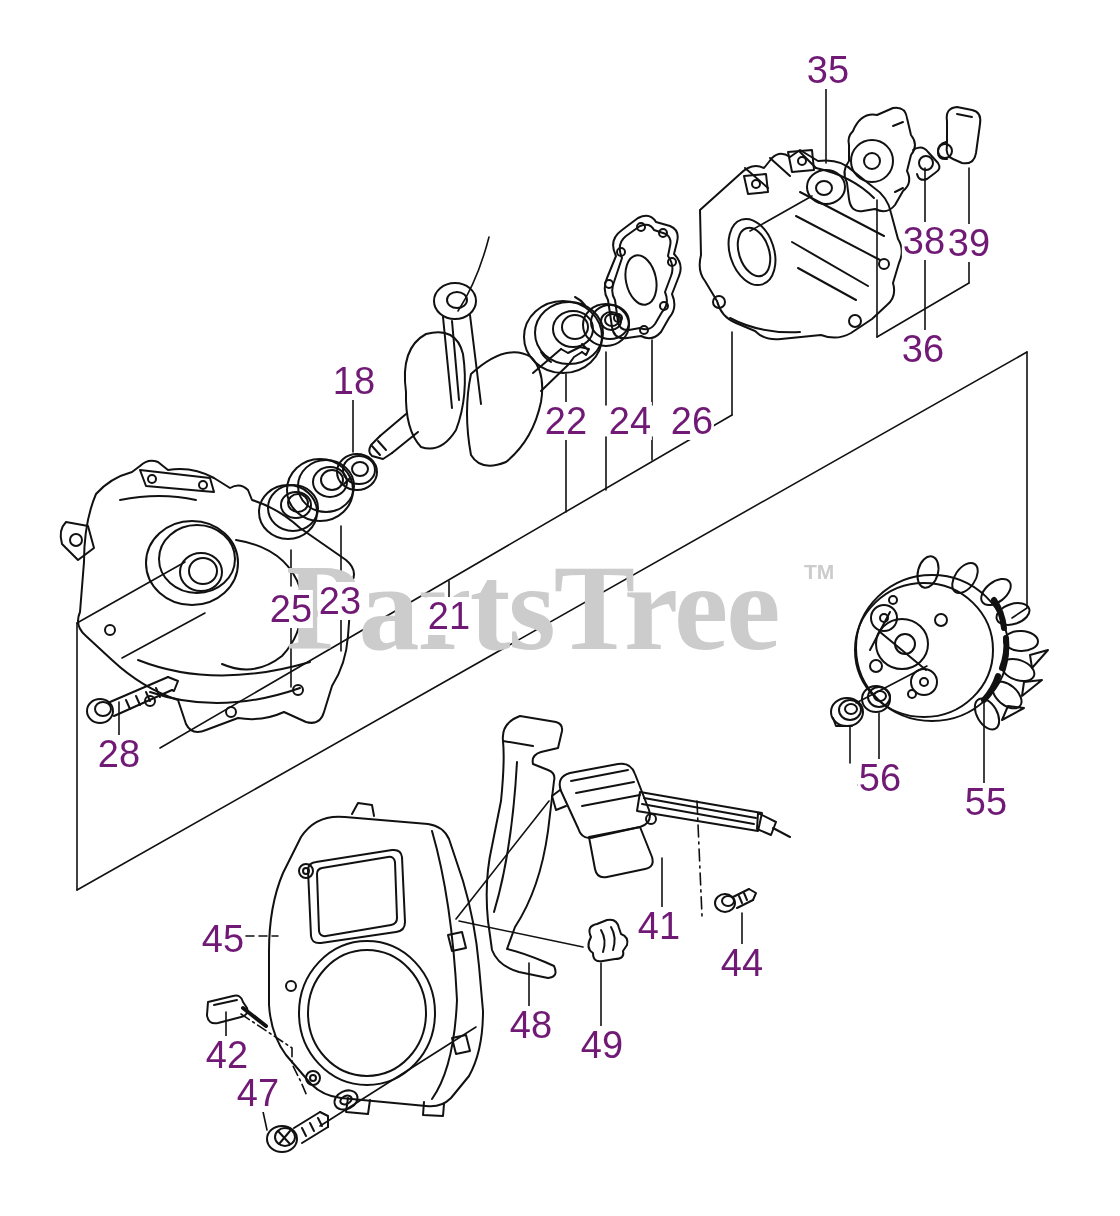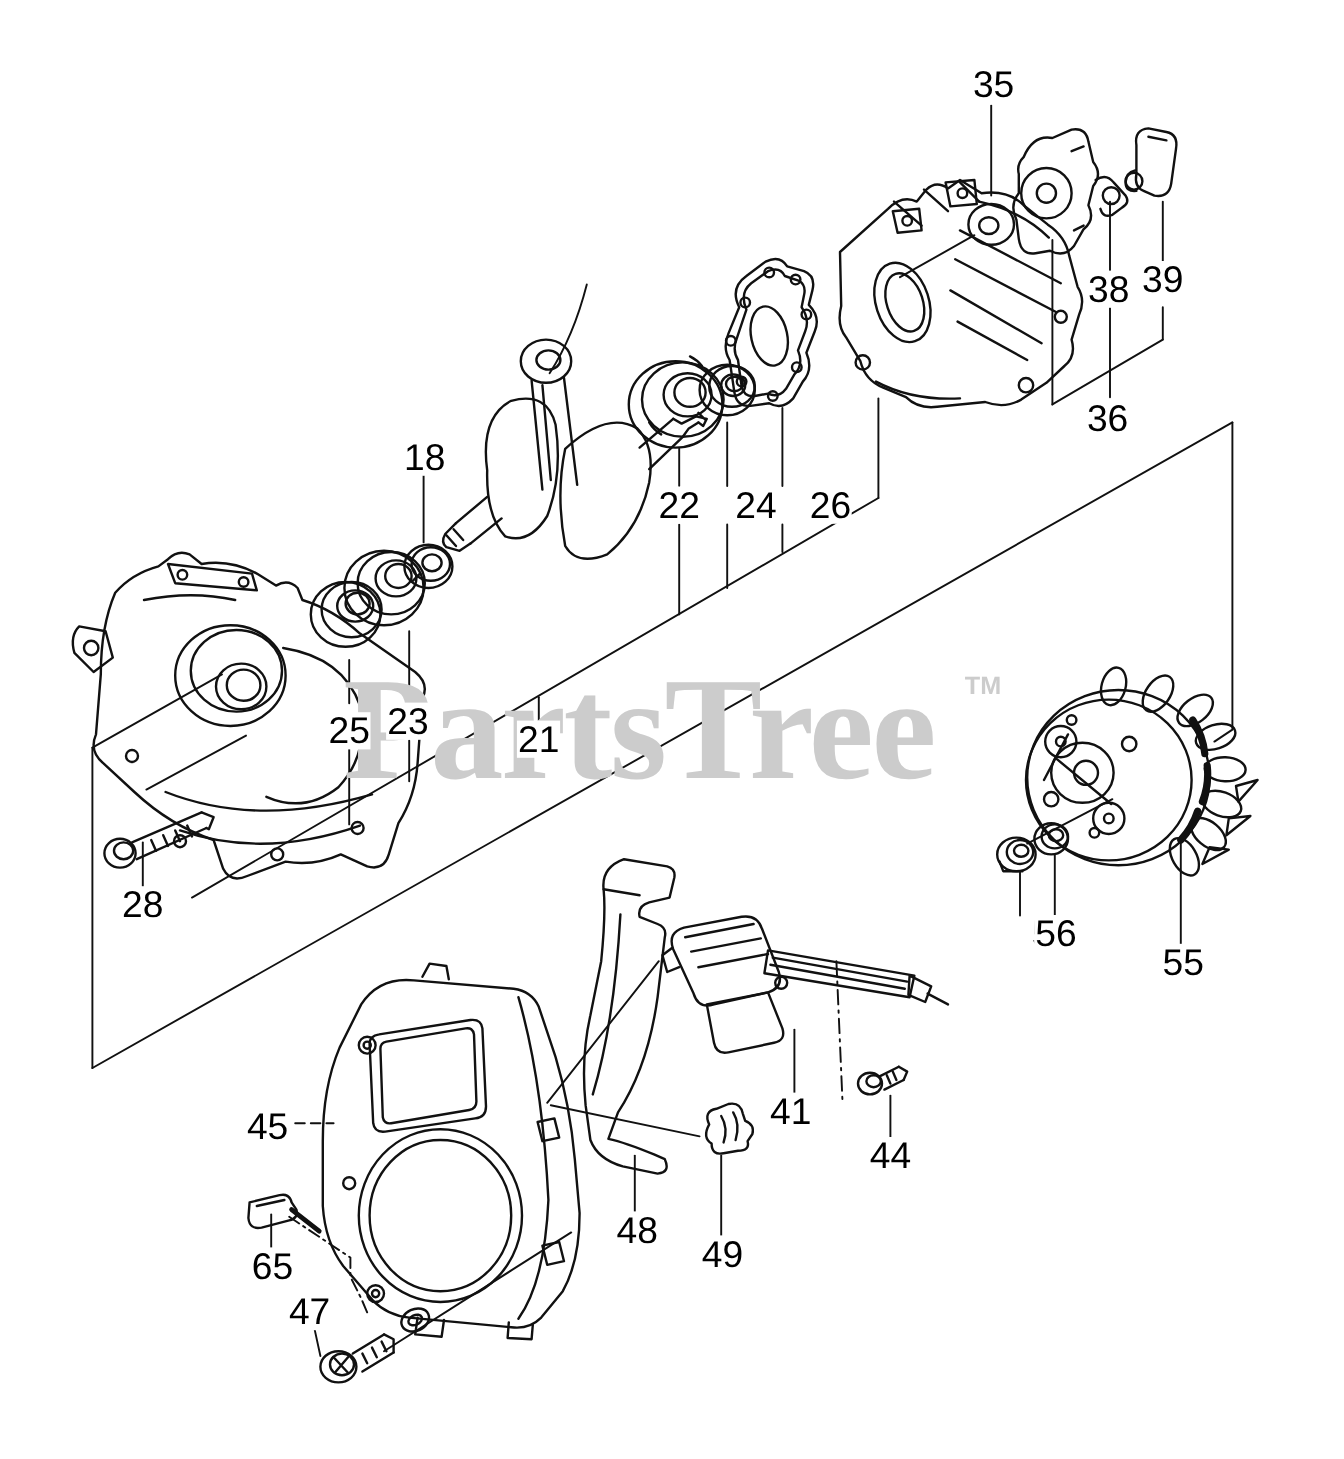--- a/index.html
+++ b/index.html
@@ -1,20 +1,20 @@
 <!DOCTYPE html>
 <html><head>
 <meta charset="utf-8">
 <style>
   html,body{margin:0;padding:0;background:#ffffff;}
   #stage{position:relative;width:1120px;height:1216px;background:#fff;overflow:hidden;
          font-family:"Liberation Sans",sans-serif;}
   svg{position:absolute;left:0;top:0;}
   .callout{position:absolute;transform:translate(-50%,-50%);
-           font-family:"Liberation Sans",sans-serif;font-size:31px;color:#000000;
+           font-family:"Liberation Sans",sans-serif;font-size:38px;color:#701a75;
            background:#fff;padding:0 1px;line-height:1;white-space:nowrap;}
   #figure-note{position:absolute;left:372px;top:194px;font-size:34px;color:#111;
                font-family:"Liberation Sans",sans-serif;}
   #watermark{position:absolute;left:286px;top:547px;font-family:"Liberation Serif",serif;
              font-weight:bold;font-size:122px;letter-spacing:-2px;line-height:1;
              user-select:none;}
   #watermark-tm{position:absolute;left:804px;top:560px;font-family:"Liberation Sans",sans-serif;
                 font-size:21px;font-weight:bold;}
 </style>
 </head>
@@ -325,35 +325,35 @@
   </g>
 </svg>
 
 <div id="watermark" style="color: rgb(204, 204, 204);">PartsTree</div>
 <div id="watermark-tm" style="color: rgb(204, 204, 204);">TM</div>
 
 
 <div>
       <div class="callout" style="left: 828px; top: 70px;">35</div>
       <div class="callout" style="left: 924px; top: 241px;">38</div>
-      <div class="callout" style="left: 969px; top: 233px;">39</div>
+      <div class="callout" style="left: 969px; top: 243px;">39</div>
       <div class="callout" style="left: 923px; top: 349px;">36</div>
       <div class="callout" style="left: 354px; top: 381px;">18</div>
       <div class="callout" style="left: 566px; top: 421px;">22</div>
       <div class="callout" style="left: 630px; top: 421px;">24</div>
       <div class="callout" style="left: 652px; top: 421px; margin-left: 40px;">26</div>
       <div class="callout" style="left: 291px; top: 609px;">25</div>
       <div class="callout" style="left: 340px; top: 601px;">23</div>
       <div class="callout" style="left: 449px; top: 616px;">21</div>
       <div class="callout" style="left: 119px; top: 754px;">28</div>
       <div class="callout" style="left: 877px; top: 778px;">57</div>
       <div class="callout" style="left: 880px; top: 778px;">56</div>
       <div class="callout" style="left: 986px; top: 802px;">55</div>
       <div class="callout" style="left: 223px; top: 939px;">45</div>
       <div class="callout" style="left: 659px; top: 926px;">41</div>
       <div class="callout" style="left: 742px; top: 963px;">44</div>
       <div class="callout" style="left: 531px; top: 1025px;">48</div>
       <div class="callout" style="left: 602px; top: 1045px;">49</div>
-      <div class="callout" style="left: 227px; top: 1055px;">65</div>
+      <div class="callout" style="left: 227px; top: 1055px;">42</div>
       <div class="callout" style="left: 258px; top: 1093px; text-align: center;">47</div>
     </div>
 
 </div>
 
 </body></html>

